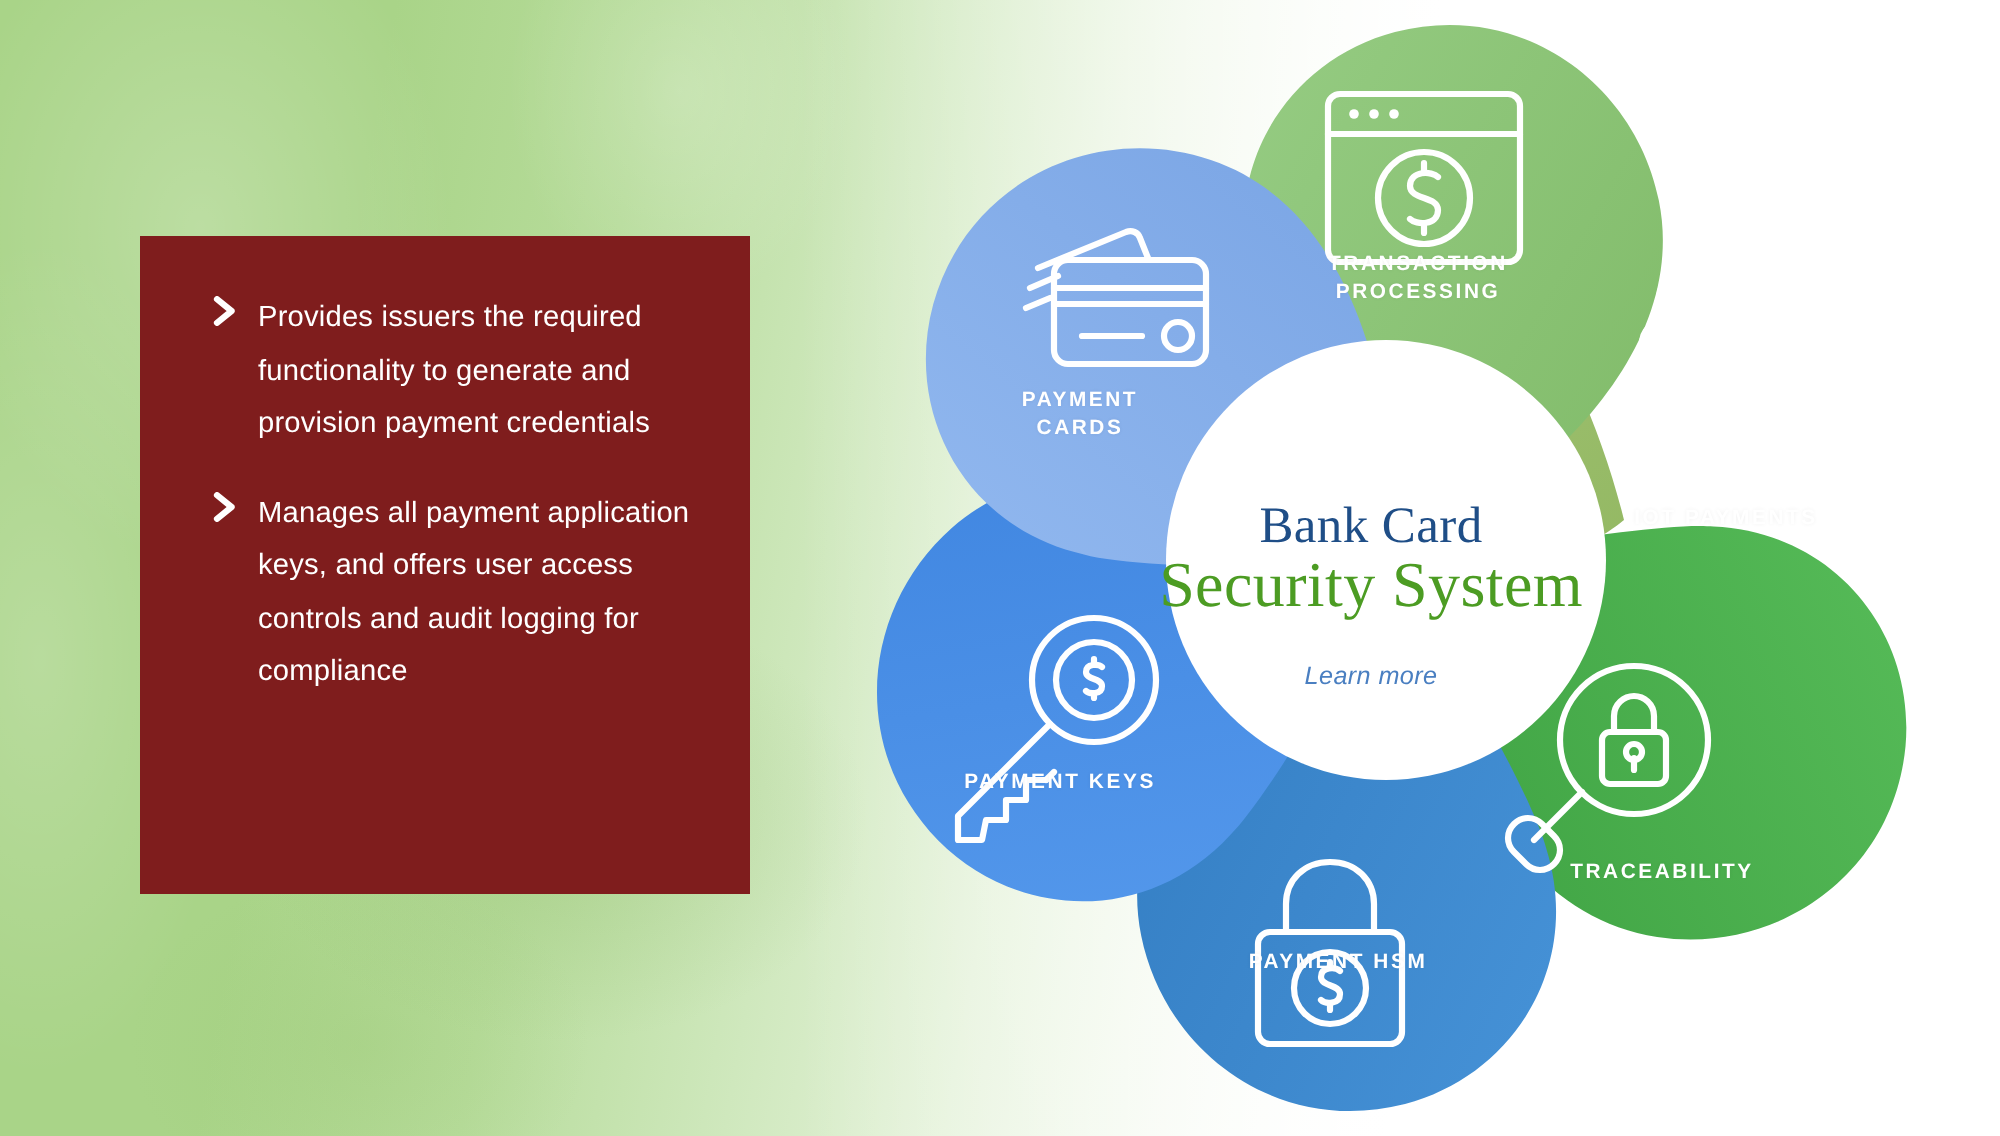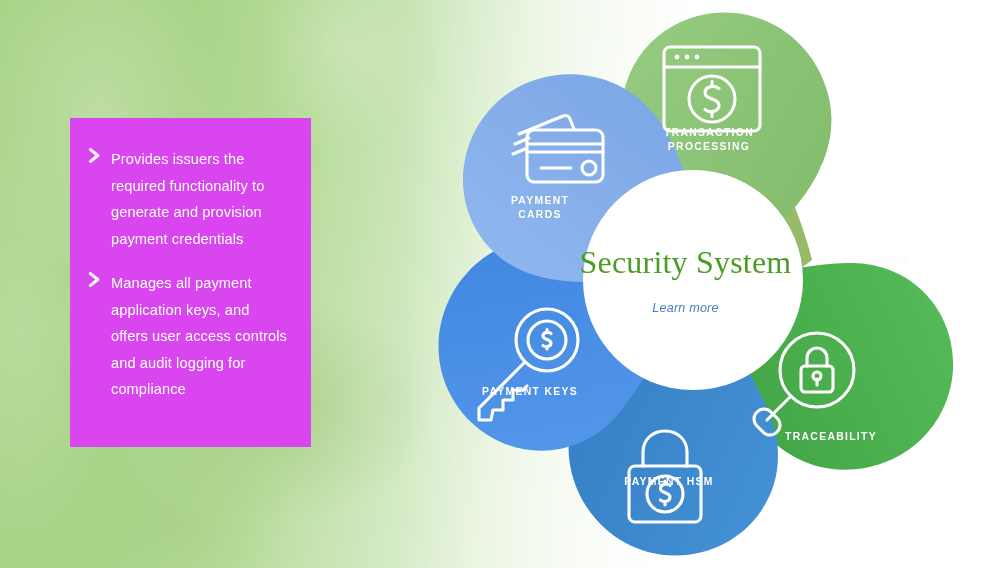--- a/index.html
+++ b/index.html
@@ -43,23 +43,23 @@
   }
   .bg-fade-right {
     position: absolute; inset: 0;
     background: linear-gradient(90deg, rgba(255,255,255,0) 40%, rgba(255,255,255,0.55) 58%, #ffffff 72%);
   }
 
   
   .panel {
     position: absolute;
     left: 70px; top: 118px;
-    width: 241px; height: 329px;
-    background: #d946ef;
-    padding: 28px 22px 0 18px;
+    width: 305px; height: 329px;
+    background: #7f1d1d;
+    padding: 28px 22px 0 36px;
   }
   .bullet-row {
     display: flex;
     align-items: flex-start;
     margin-bottom: 18px;
   }
   .bullet-row:last-child { margin-bottom: 4px; }
   .chev {
     flex: 0 0 auto;
     width: 16px;
@@ -346,17 +346,18 @@
   <div class="plabel lbl-transaction">TRANSACTION
 PROCESSING</div>
   <div class="plabel lbl-cards">PAYMENT
 CARDS</div>
   <div class="plabel lbl-iot">IOT PAYMENTS</div>
   <div class="plabel lbl-trace">TRACEABILITY</div>
   <div class="plabel lbl-hsm">PAYMENT HSM</div>
   <div class="plabel lbl-keys">PAYMENT KEYS</div>
 
   <div class="center-block">
+    <div class="center-title-1">Bank Card</div>
     <div class="center-title-2">Security System</div>
     <div class="center-link">Learn more</div>
   </div>
 
 </div>
 
 </body></html>

